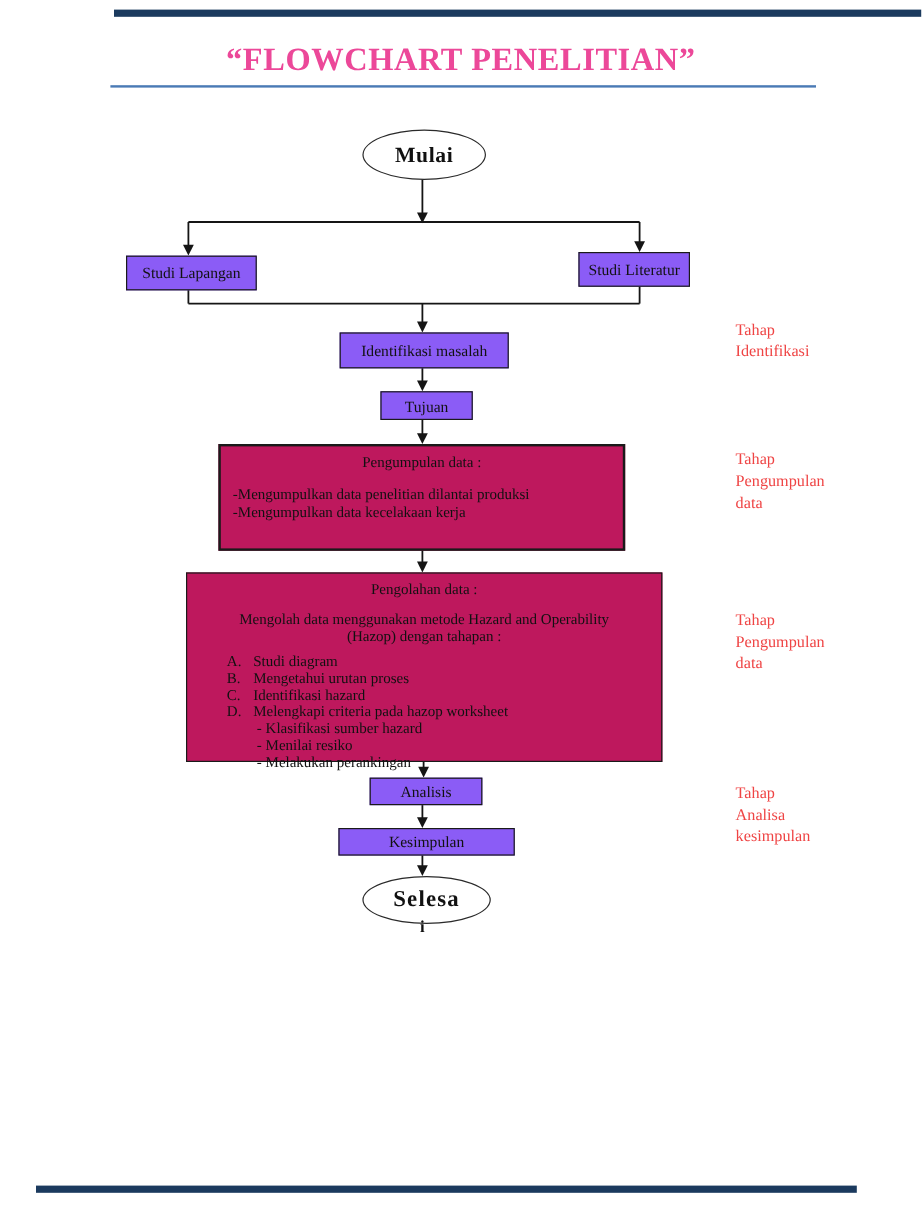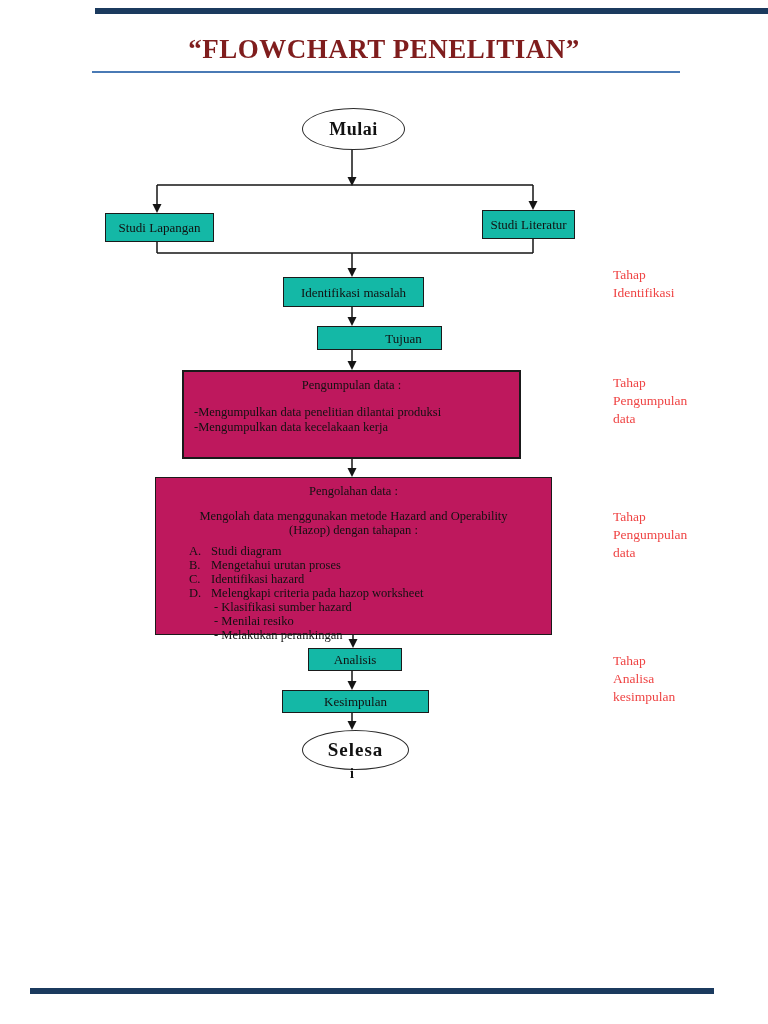--- a/index.html
+++ b/index.html
@@ -6,44 +6,44 @@
   .page{position:relative;width:768px;height:1024px;background:#ffffff;overflow:hidden;
         font-family:"Liberation Serif", serif;color:#111111;}
 
   
   .bar{position:absolute;background:#1b3a5e;}
   .bar.top{left:95px;top:8px;width:673px;height:6px;}
   .bar.bottom{left:30px;top:988px;width:684px;height:6px;}
 
   
   .title{position:absolute;left:0;top:34px;width:768px;text-align:center;
-         font-size:27px;font-weight:bold;letter-spacing:.5px;color:#7f1d1d;}
+         font-size:27px;font-weight:bold;letter-spacing:.5px;color:#ec4899;}
   .title-rule{position:absolute;left:92px;top:71px;width:588px;height:2px;background:#4a7ab5;}
 
   
   .connectors{position:absolute;left:0;top:0;width:768px;height:1024px;}
   .connectors path{stroke:#151515;stroke-width:1.5;fill:none;}
   .connectors polygon{fill:#151515;stroke:none;}
 
   
-  .fbox{position:absolute;border:1.5px solid #1a1a1a;background:#14b8a6;
+  .fbox{position:absolute;border:1.5px solid #1a1a1a;background:#8b5cf6;
         display:flex;align-items:center;justify-content:center;
         font-size:13px;line-height:15px;text-align:center;}
   .oval{position:absolute;border:1.5px solid #2a2a2a;border-radius:50%;background:#ffffff;
         display:flex;align-items:center;justify-content:center;font-weight:bold;}
 
   .oval.mulai{left:302px;top:108px;width:101px;height:40px;font-size:18px;letter-spacing:.5px;}
   .oval.selesai{left:302px;top:730px;width:105px;height:38px;font-size:19px;letter-spacing:1px;}
   .selesai-i{position:absolute;left:340px;top:766px;width:24px;text-align:center;
              font-size:14px;font-weight:bold;}
 
   .fbox.studi-lapangan{left:105px;top:213px;width:107px;height:27px;}
   .fbox.studi-literatur{left:482px;top:210px;width:91px;height:27px;}
   .fbox.identifikasi{left:283px;top:277px;width:139px;height:28px;}
-  .fbox.tujuan{left:317px;top:326px;width:75px;height:22px;padding-left:48px;}
+  .fbox.tujuan{left:317px;top:326px;width:75px;height:22px;}
   .fbox.analisis{left:308px;top:648px;width:92px;height:21px;}
   .fbox.kesimpulan{left:282px;top:690px;width:145px;height:21px;}
 
   
   .bigbox{position:absolute;border:2px solid #1a1a1a;background:#be185d;font-size:12.5px;}
   .bigbox.pengumpulan{left:182px;top:370px;width:335px;height:85px;line-height:15px;}
   .bigbox.pengolahan{left:155px;top:477px;width:395px;height:156px;line-height:14px;border-width:1.5px;}
   .bigbox .heading{text-align:center;margin-top:6px;}
   .pengumpulan .items{margin:12px 0 0 10px;}
   .pengolahan .intro{text-align:center;margin-top:11px;}

